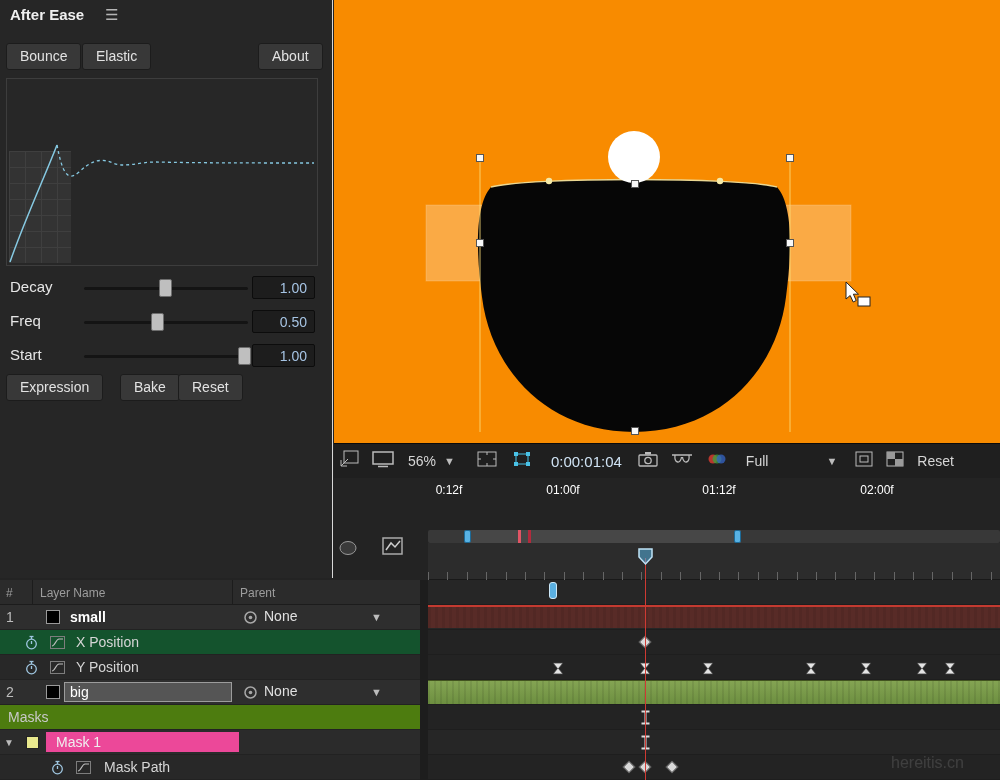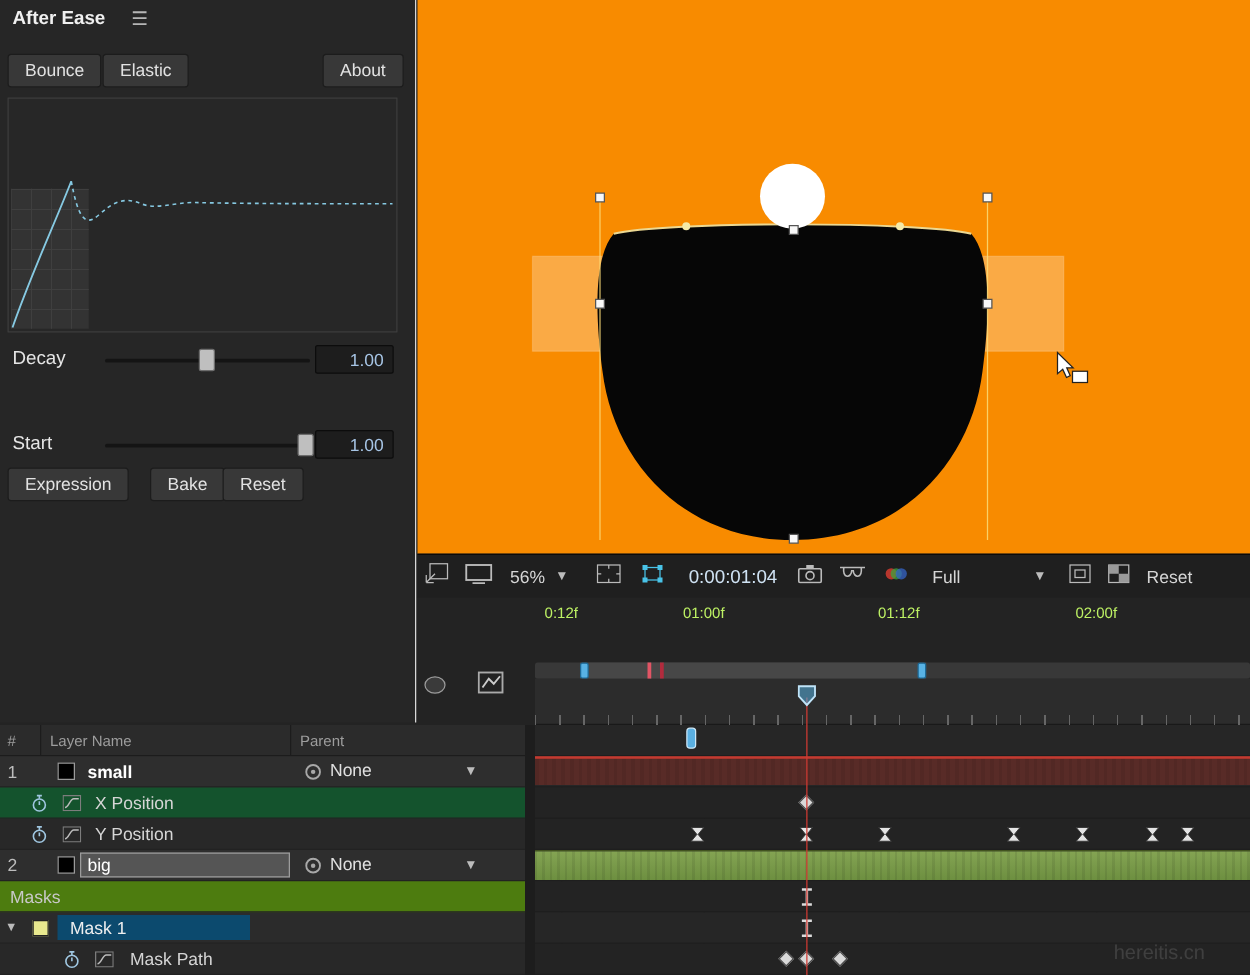--- a/index.html
+++ b/index.html
@@ -32,21 +32,21 @@
   .tb-caret{font-size:11px;color:#bcbcbc}
   .timecode{color:#cfe2f3;font-size:15px}
 
   
   .timeline{left:0;top:478px;width:1000px;height:302px;background:#232323;z-index:1}
   .workarea{left:428px;top:52px;width:572px;height:13px;background:#383838;border-radius:2px}
   .workarea-inner{left:464px;top:52px;width:277px;height:13px;background:#474747}
   .wa-bracket{top:52px;width:7px;height:13px;background:#58b2e4;border:1px solid #1d6a97;border-radius:2px}
   .wa-tick{top:52px;width:3px;height:13px}
   .ruler{left:428px;top:65px;width:572px;height:37px;background:#2c2c2c;border-bottom:1px solid #191919}
-  .ruler-label{top:5px;transform:translateX(-50%);font-size:12px;color:#bef264;white-space:nowrap}
+  .ruler-label{top:5px;transform:translateX(-50%);font-size:12px;color:#ffffff;white-space:nowrap}
   .ruler-ticks{left:428px;top:94px;width:572px;height:8px;
                background:repeating-linear-gradient(to right,#666 0 1px,transparent 1px 19.4px)}
   .gridline{top:102px;width:1px;height:200px;background:rgba(0,0,0,0.35)}
 
   .hdr-row{left:0;top:102px;width:420px;height:25px;background:#2b2b2b;border-bottom:1px solid #1c1c1c;
            font-size:12px;color:#9d9d9d}
   .col-div{top:102px;width:1px;height:25px;background:#1c1c1c}
   .row{left:0;width:420px;height:25px;border-bottom:1px solid #222;font-size:14px;color:#d6d6d6}
   .track{left:428px;width:572px;height:25px;border-bottom:1px solid #1e1e1e}
   .lyr-swatch{top:5px;width:14px;height:14px;background:#000;border:1px solid #9a9a9a}
@@ -224,21 +224,21 @@
     </div>
     <div class="abs track" style="top:227px;background:#232323">
       <span class="abs" style="left:212px;top:5px"><svg width="11" height="15">
             <path d="M1.5,1.5 H9.5 M5.5,1.5 V13.5 M1.5,13.5 H9.5" stroke="#dcdcdc" stroke-width="2" fill="none"></path>
           </svg></span>
     </div>
 
     <div class="abs row" style="top:252px;background:#2b2b2b">
       <span class="abs" style="left:4px;top:7px;font-size:10px;color:#bbb">▼</span>
       <span class="abs" style="left:26px;top:6px;width:13px;height:13px;background:#e9e98e;border:1px solid #222"></span>
-      <span class="abs" style="left:46px;top:2px;width:154px;height:20px;background:#0c4a6e">
+      <span class="abs" style="left:46px;top:2px;width:193px;height:20px;background:#ec4899">
         <span style="position:absolute;left:10px;top:2px;color:#efefef">Mask 1</span>
       </span>
     </div>
     <div class="abs track" style="top:252px;background:#262626">
       <span class="abs" style="left:212px;top:5px"><svg width="11" height="15">
             <path d="M1.5,1.5 H9.5 M5.5,1.5 V13.5 M1.5,13.5 H9.5" stroke="#dcdcdc" stroke-width="2" fill="none"></path>
           </svg></span>
     </div>
 
     <div class="abs row" style="top:277px;background:#282828">
@@ -385,20 +385,27 @@
       </svg>
     </div>
 
     <div class="abs slider-row" style="top:274px">
       <span class="abs slider-label">Decay</span>
       <div class="abs slider-track">
         <div class="abs slider-handle" style="left:46%"></div>
       </div>
       <div class="abs slider-value">1.00</div>
     </div>
+    <div class="abs slider-row" style="top:308px">
+      <span class="abs slider-label">Freq</span>
+      <div class="abs slider-track">
+        <div class="abs slider-handle" style="left:41%"></div>
+      </div>
+      <div class="abs slider-value">0.50</div>
+    </div>
     <div class="abs slider-row" style="top:342px">
       <span class="abs slider-label">Start</span>
       <div class="abs slider-track">
         <div class="abs slider-handle" style="left:94%"></div>
       </div>
       <div class="abs slider-value">1.00</div>
     </div>
 
     <span class="abs ae-btn" style="left:6px;top:374px">Expression</span>
     <span class="abs ae-btn" style="left:120px;top:374px">Bake</span>

